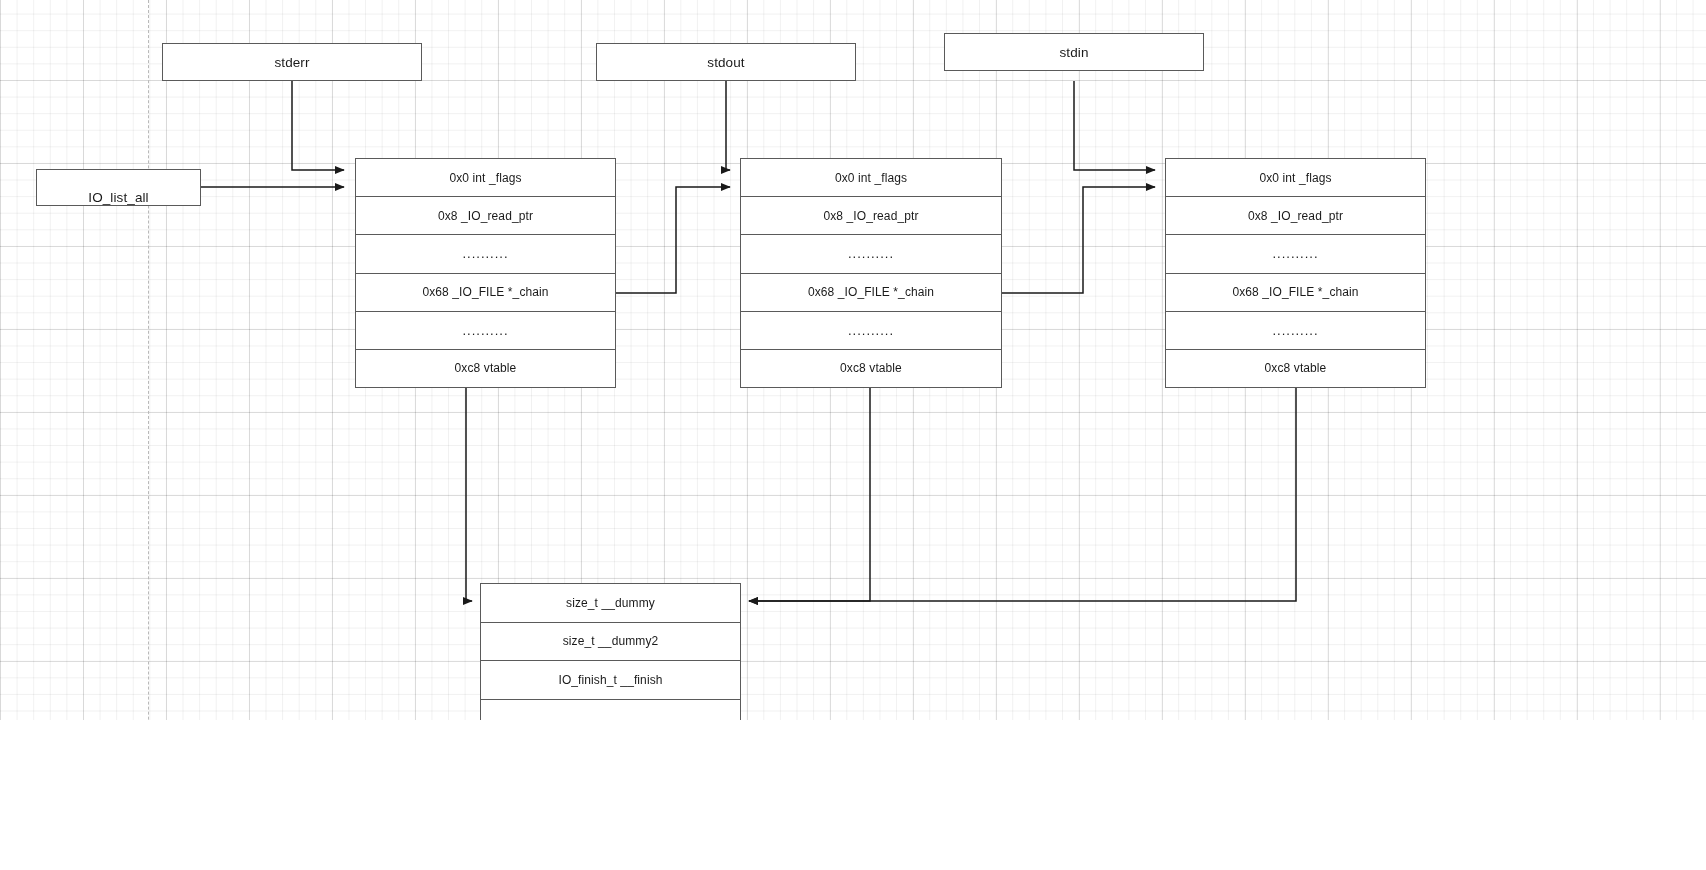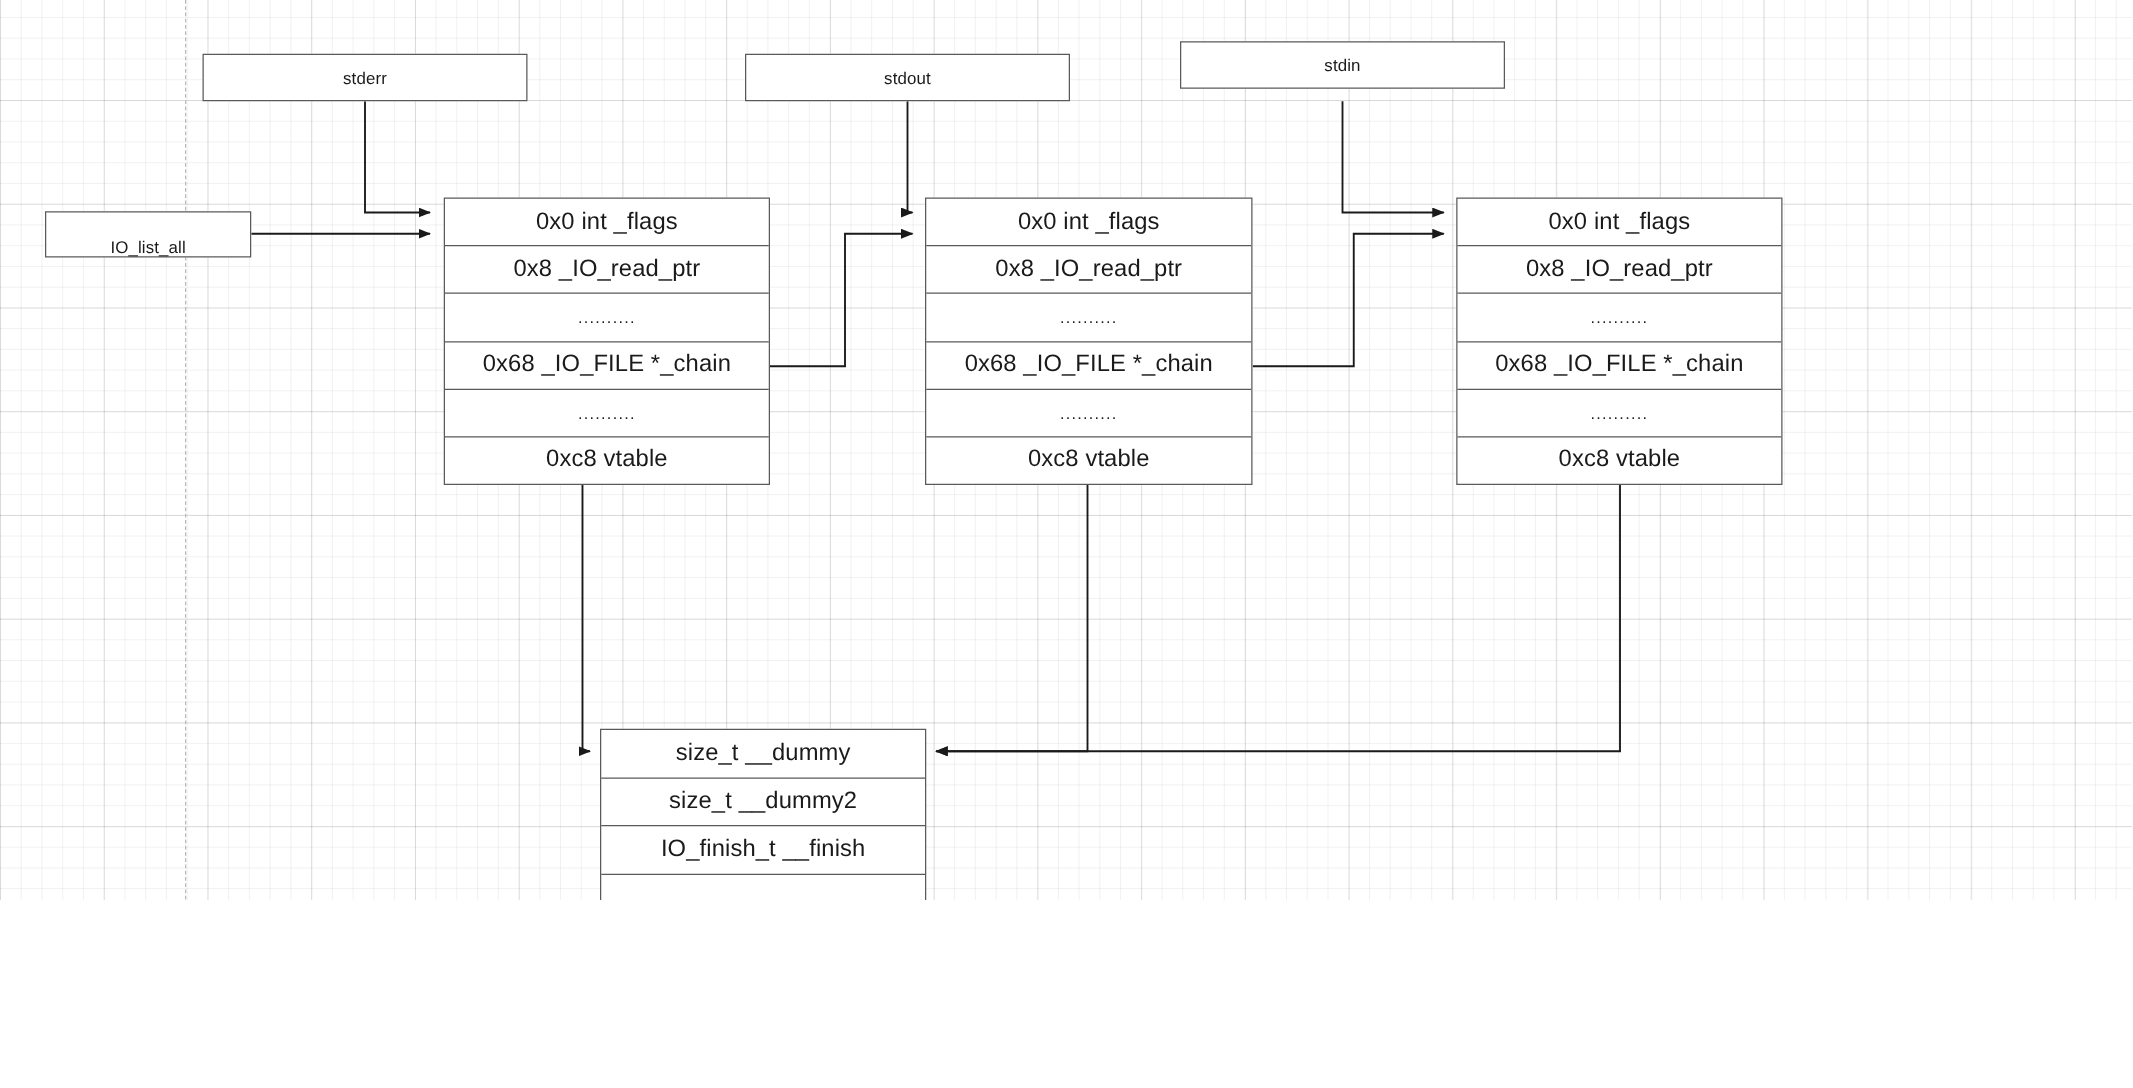--- a/index.html
+++ b/index.html
@@ -60,21 +60,21 @@
     border: 1.6px solid #5a5a5a;
     display: flex;
     flex-direction: column;
   }
   .struct .row {
     box-sizing: border-box;
     flex: 1 1 0;
     display: flex;
     align-items: center;
     justify-content: center;
-    font-size: 19px;
+    font-size: 12px;
     color: #1a1a1a;
     border-bottom: 1.6px solid #5a5a5a;
     letter-spacing: 0.1px;
     white-space: nowrap;
   }
   .struct .row:last-child {
     border-bottom: none;
   }
   .struct .row.dots {
     font-size: 13px;

